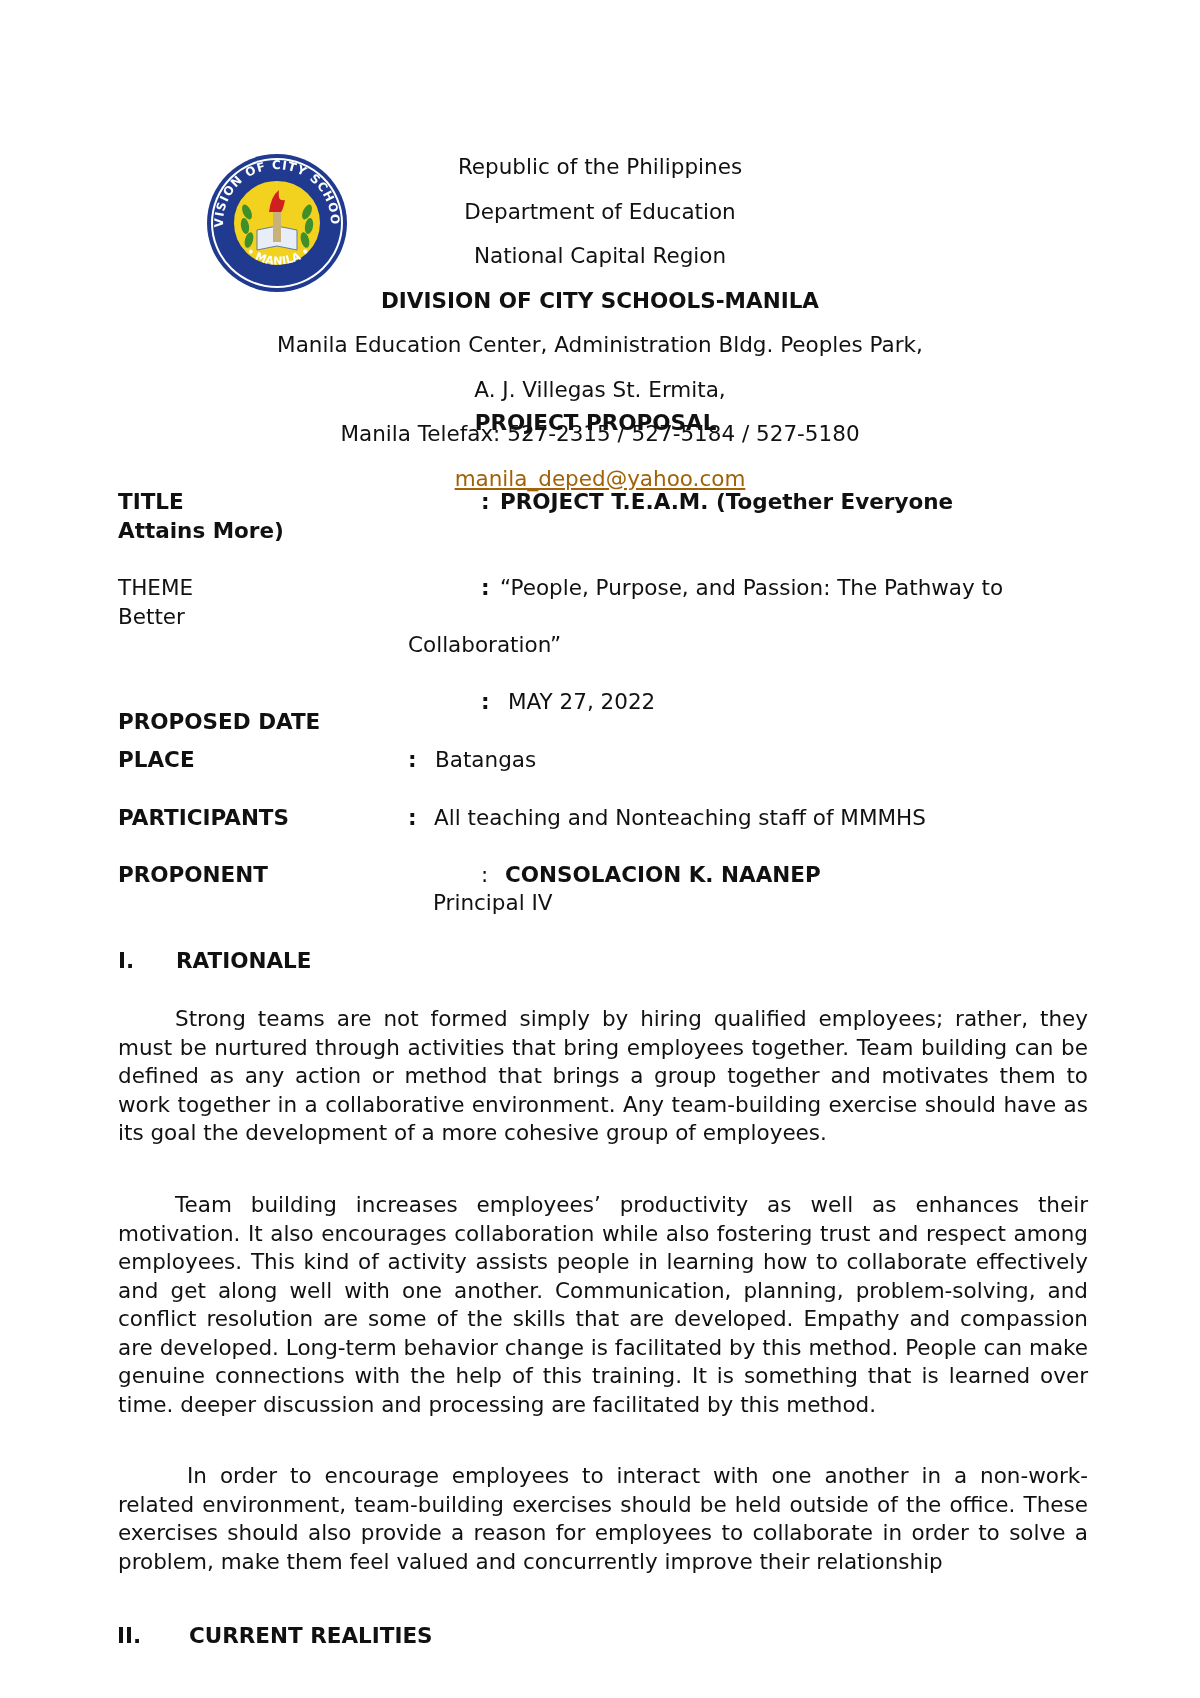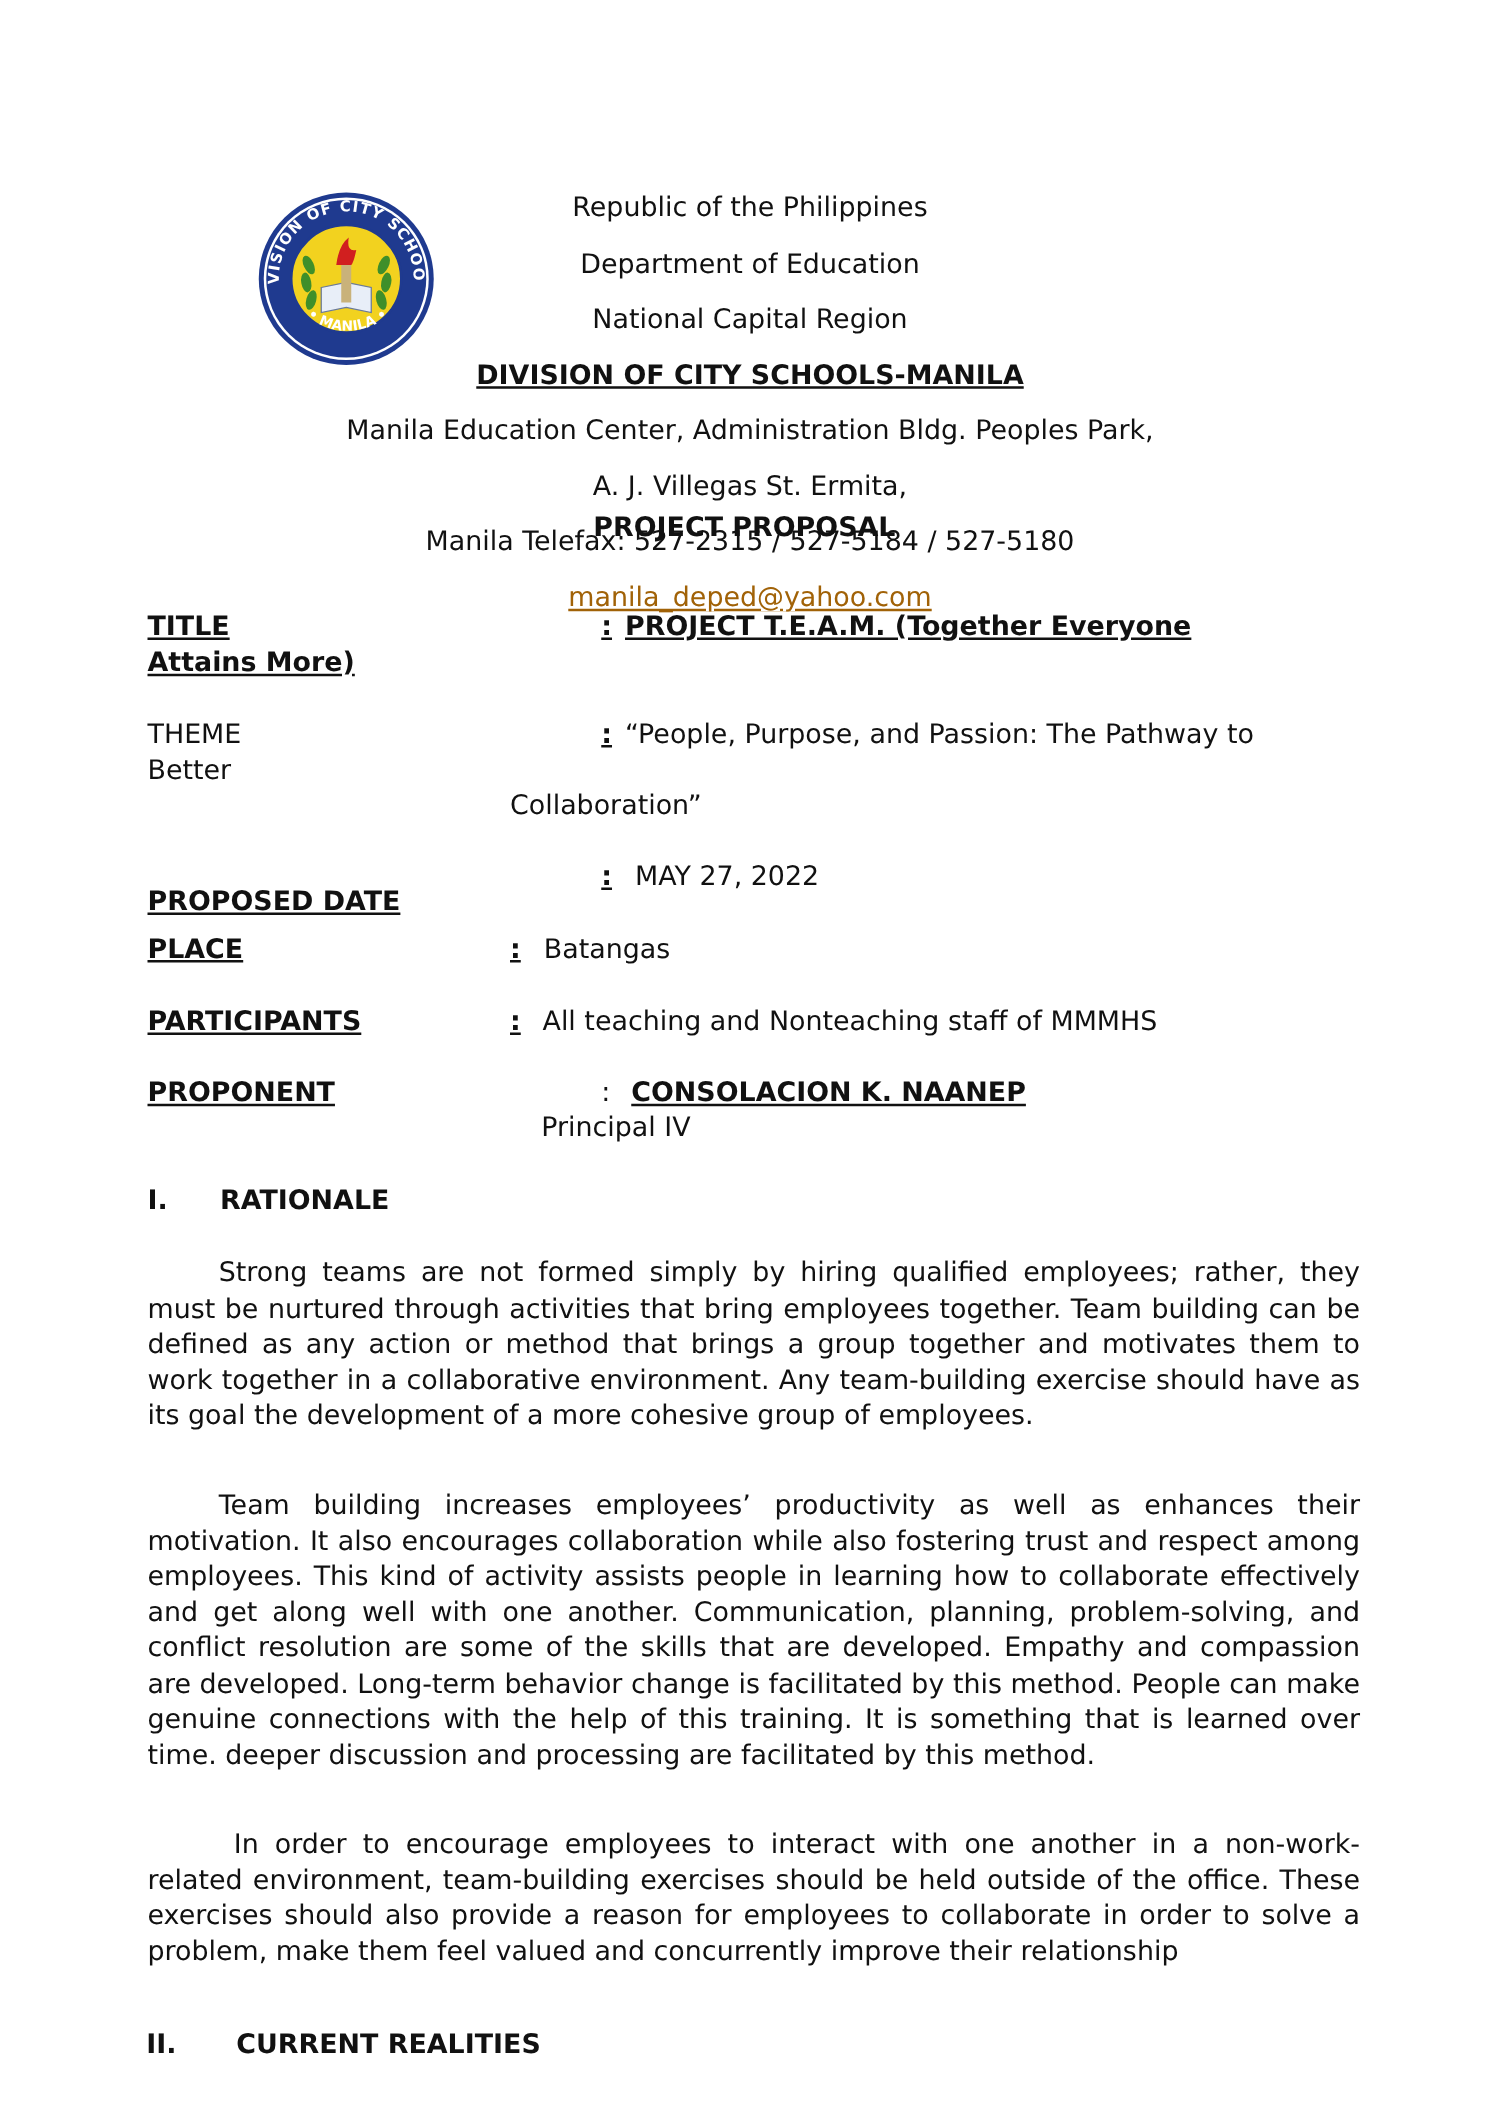--- a/index.html
+++ b/index.html
@@ -9,21 +9,21 @@
     font-size: 21.5px; line-height: 28.5px;
   }
   .page { position: absolute; left: 0; top: 0; width: 1200px; height: 1698px; }
   .logo { position: absolute; left: 205px; top: 152px; width: 145px; height: 142px; }
   .header { position: absolute; left: 0; top: 137px; width: 1200px; text-align: center; }
   .header div { height: 28.5px; white-space: nowrap; margin-top: 16px; }
   .header .bold { font-weight: bold; }
   .email { color: #a16207; text-decoration: underline; cursor: pointer; }
   .doc-title { position: absolute; left: 0; top: 409px; width: 1191px; text-align: center; font-weight: bold; }
   .abs { position: absolute; white-space: nowrap; }
-  .bold { font-weight: bold; text-decoration: underline; }
+  .bold { font-weight: bold; }
   .para { position: absolute; left: 118px; width: 970px; text-align: justify; text-align-last: left; }
   .sec-heading { position: absolute; left: 118px; font-weight: bold; white-space: nowrap; }
   .sec-num { display: inline-block; width: 58px; }
 </style>
 </head>
 <body>
 
 <div class="page">
 
   <div class="logo">

